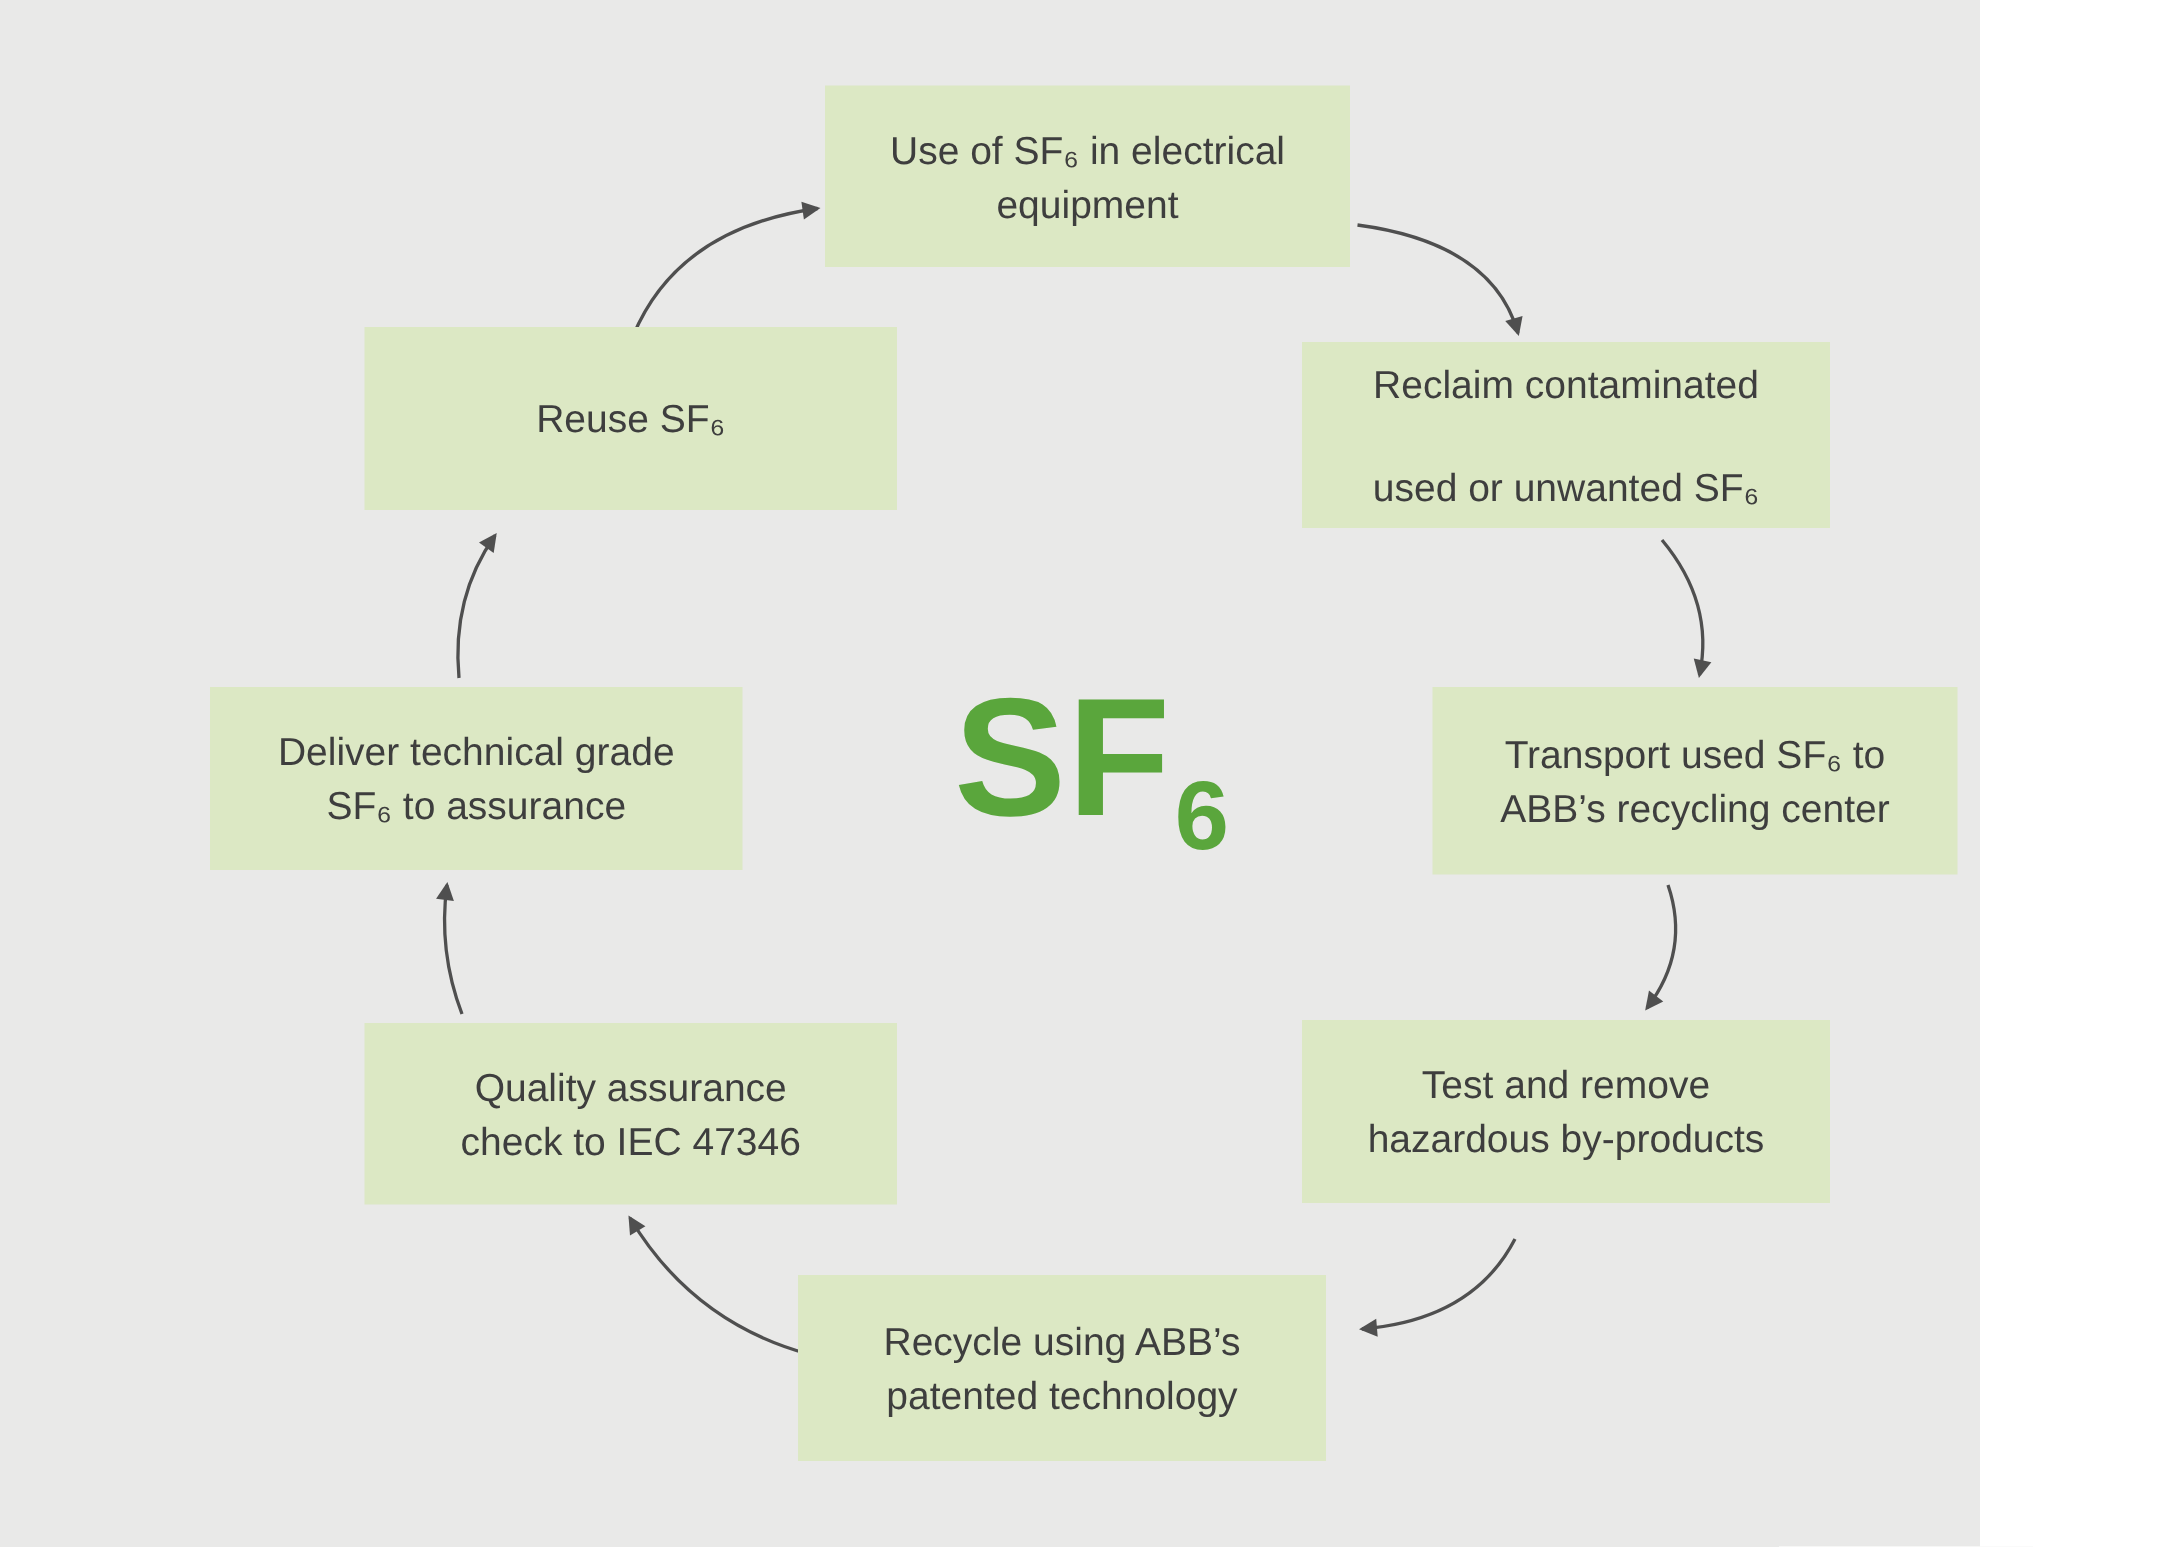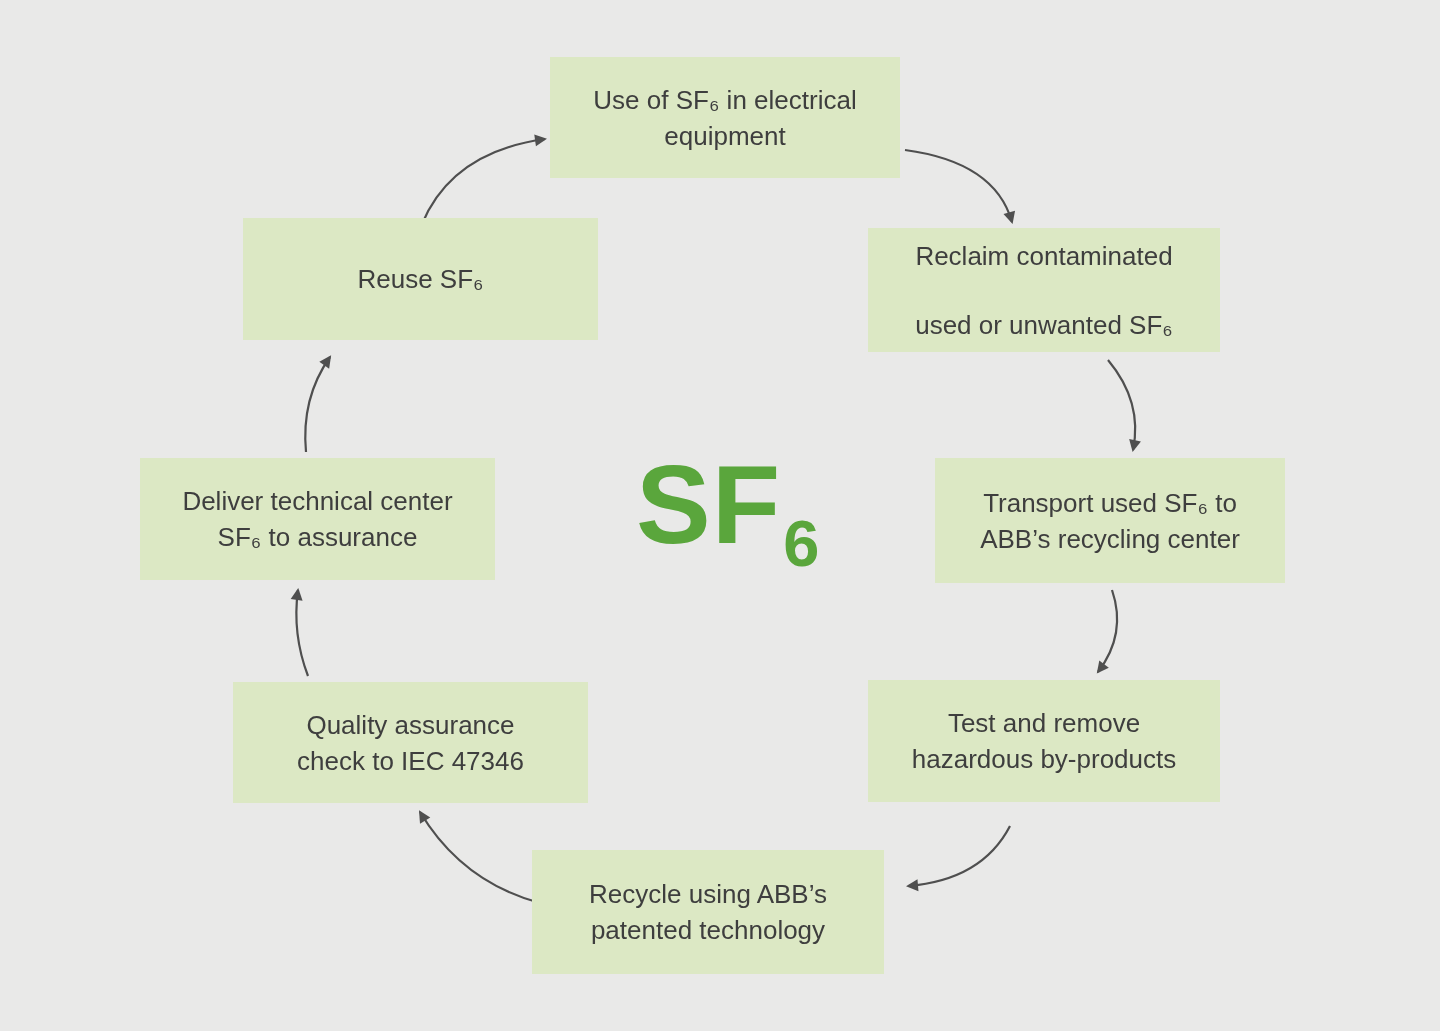--- a/index.html
+++ b/index.html
@@ -1,19 +1,19 @@
 <!DOCTYPE html>
 <html style="--background: #e9e9e8; --box-fill: #dce8c4; --box-text: #3e3e3e; --green: #5aa63c; --arrow: #4f4f4f;"><head>
 <meta charset="utf-8">
 <style>
   * { margin: 0; padding: 0; box-sizing: border-box; }
   html, body { background: #ffffff; }
   .canvas {
     position: relative;
-    width: 1440px;
+    width: 1320px;
     height: 1031px;
     background: var(--background, #e9e9e8);
     font-family: "Liberation Sans", "DejaVu Sans", sans-serif;
     overflow: hidden;
   }
   .arrows {
     position: absolute;
     left: 0; top: 0;
     width: 1440px; height: 1031px;
     pointer-events: none;
@@ -32,24 +32,24 @@
     display: flex;
     flex-direction: column;
     justify-content: center;
     align-items: center;
     text-align: center;
     font-size: 26px;
     line-height: 36px;
   }
   .box-use      { left: 550px; top: 57px;  width: 350px; height: 121px; }
   .box-reclaim  { left: 868px; top: 228px; width: 352px; height: 124px; gap: 33px; }
-  .box-transport{ left: 935px; top: 458px; width: 350px; height: 125px; }
+  .box-transport{ left: 955px; top: 458px; width: 350px; height: 125px; }
   .box-test     { left: 868px; top: 680px; width: 352px; height: 122px; text-align: center; }
   .box-recycle  { left: 532px; top: 850px; width: 352px; height: 124px; }
-  .box-quality  { left: 233px; top: 682px; width: 355px; height: 121px; }
+  .box-quality  { left: 243px; top: 682px; width: 355px; height: 121px; }
   .box-deliver  { left: 140px; top: 458px; width: 355px; height: 122px; }
   .box-reuse    { left: 243px; top: 218px; width: 355px; height: 122px; }
   .center-label {
     position: absolute;
     left: 636px;
     top: 440px;
     color: var(--green, #5aa63c);
     font-weight: 700;
     font-size: 112px;
     letter-spacing: 1px;
@@ -108,21 +108,21 @@
     <div>Recycle using ABB’s</div>
     <div>patented technology</div>
   </div>
 
   <div class="box box-quality">
     <div>Quality assurance</div>
     <div>check to IEC 47346</div>
   </div>
 
   <div class="box box-deliver">
-    <div>Deliver technical center</div>
+    <div>Deliver technical grade</div>
     <div>SF₆ to assurance</div>
   </div>
 
   <div class="box box-reuse">
     <div>Reuse SF₆</div>
   </div>
 
   <div class="center-label"><span>SF</span><span class="center-sub">6</span></div>
 
 </div>

